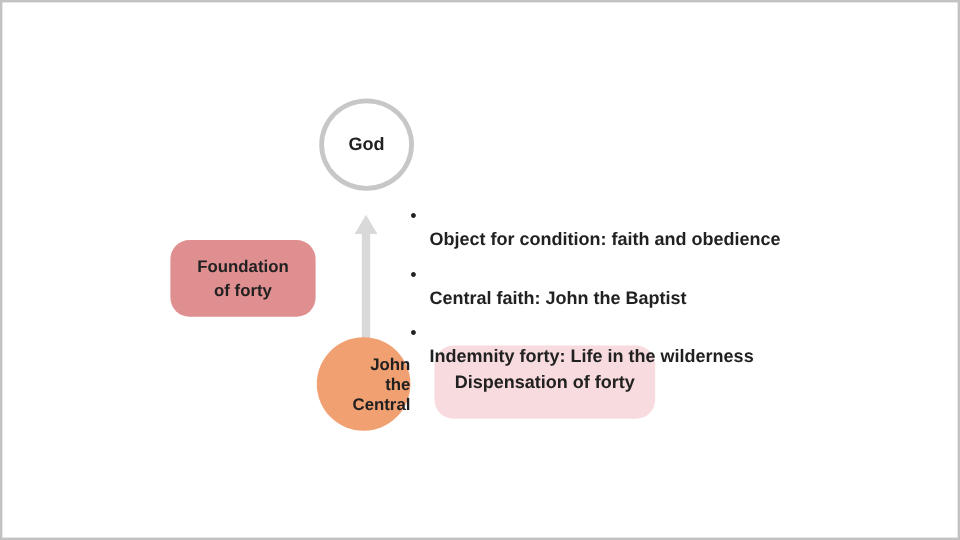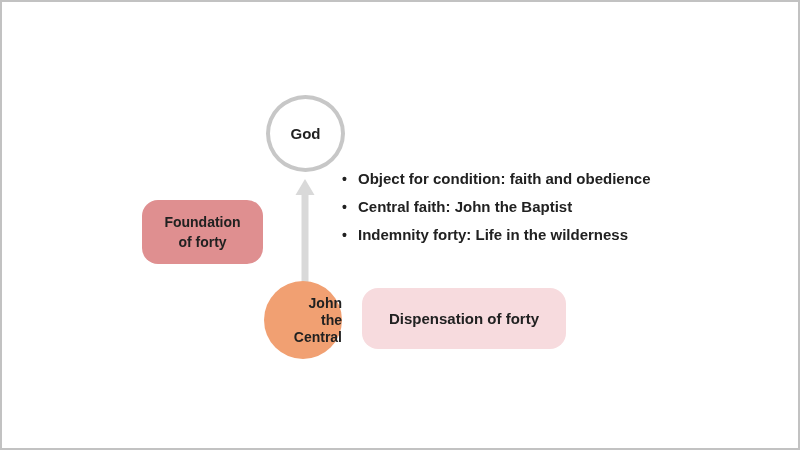--- a/index.html
+++ b/index.html
@@ -9,21 +9,21 @@
     width: 800px;
     height: 450px;
     background: #ffffff;
     border: 2px solid #c2c2c2;
     overflow: hidden;
     font-family: "Liberation Sans", sans-serif;
     color: #212121;
   }
   .god-circle {
     position: absolute;
-    left: 264px; top: 93px;
+    left: 264px; top: 80px;
     width: 79px; height: 77px;
     background: #ffffff;
     border: 4px solid #c7c7c7;
     border-radius: 50%;
     display: flex; align-items: center; justify-content: center;
     font-size: 15px; font-weight: 700;
   }
   .arrow {
     position: absolute;
     left: 291px; top: 177px;
@@ -45,41 +45,41 @@
     width: 78px; height: 78px;
     background: #f1a072;
     border-radius: 50%;
     display: flex; flex-direction: column; justify-content: center;
     text-align: right;
     font-size: 14px; font-weight: 700; line-height: 17px;
   }
   .dispensation-box {
     position: absolute;
     left: 360px; top: 286px;
-    width: 204px; height: 61px;
+    width: 184px; height: 61px;
     background: #f7dbde;
     border-radius: 16px;
     display: flex; flex-direction: column; justify-content: center;
     text-align: center;
     font-size: 15px; font-weight: 700; line-height: 21px;
   }
   .bullets {
     position: absolute;
     left: 340px; top: 163px;
     width: 350px;
     font-size: 15px; font-weight: 700;
   }
   .bullet-item { display: flex; }
   .bullet-dot {
     width: 16px;
     line-height: 28px;
     font-size: 14px;
     flex: 0 0 16px;
   }
-  .bullet-text { flex: 1; }
+  .bullet-text { flex: 1; margin-top: 21px; }
   .bullet-text .line { display: block; line-height: 28px; }
   .bullet-text .line + .line { padding-left: 3px; }
   .shape-label-line { display: block; }
 </style>
 </head>
 <body>
 
 <div class="slide">
 
   <div class="god-circle">

